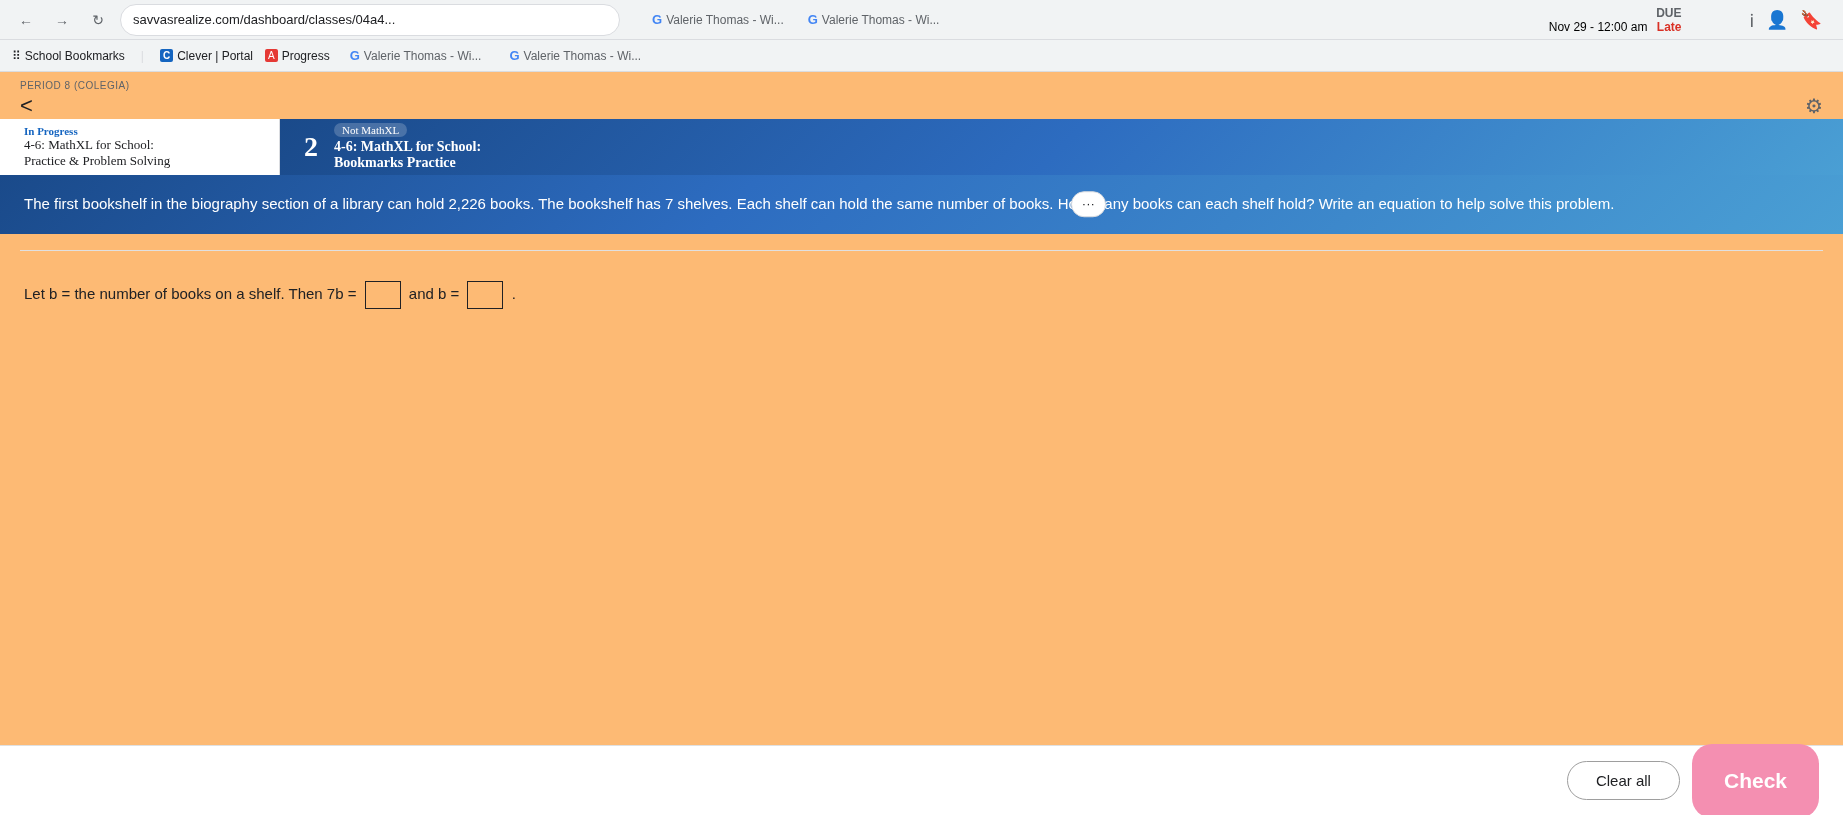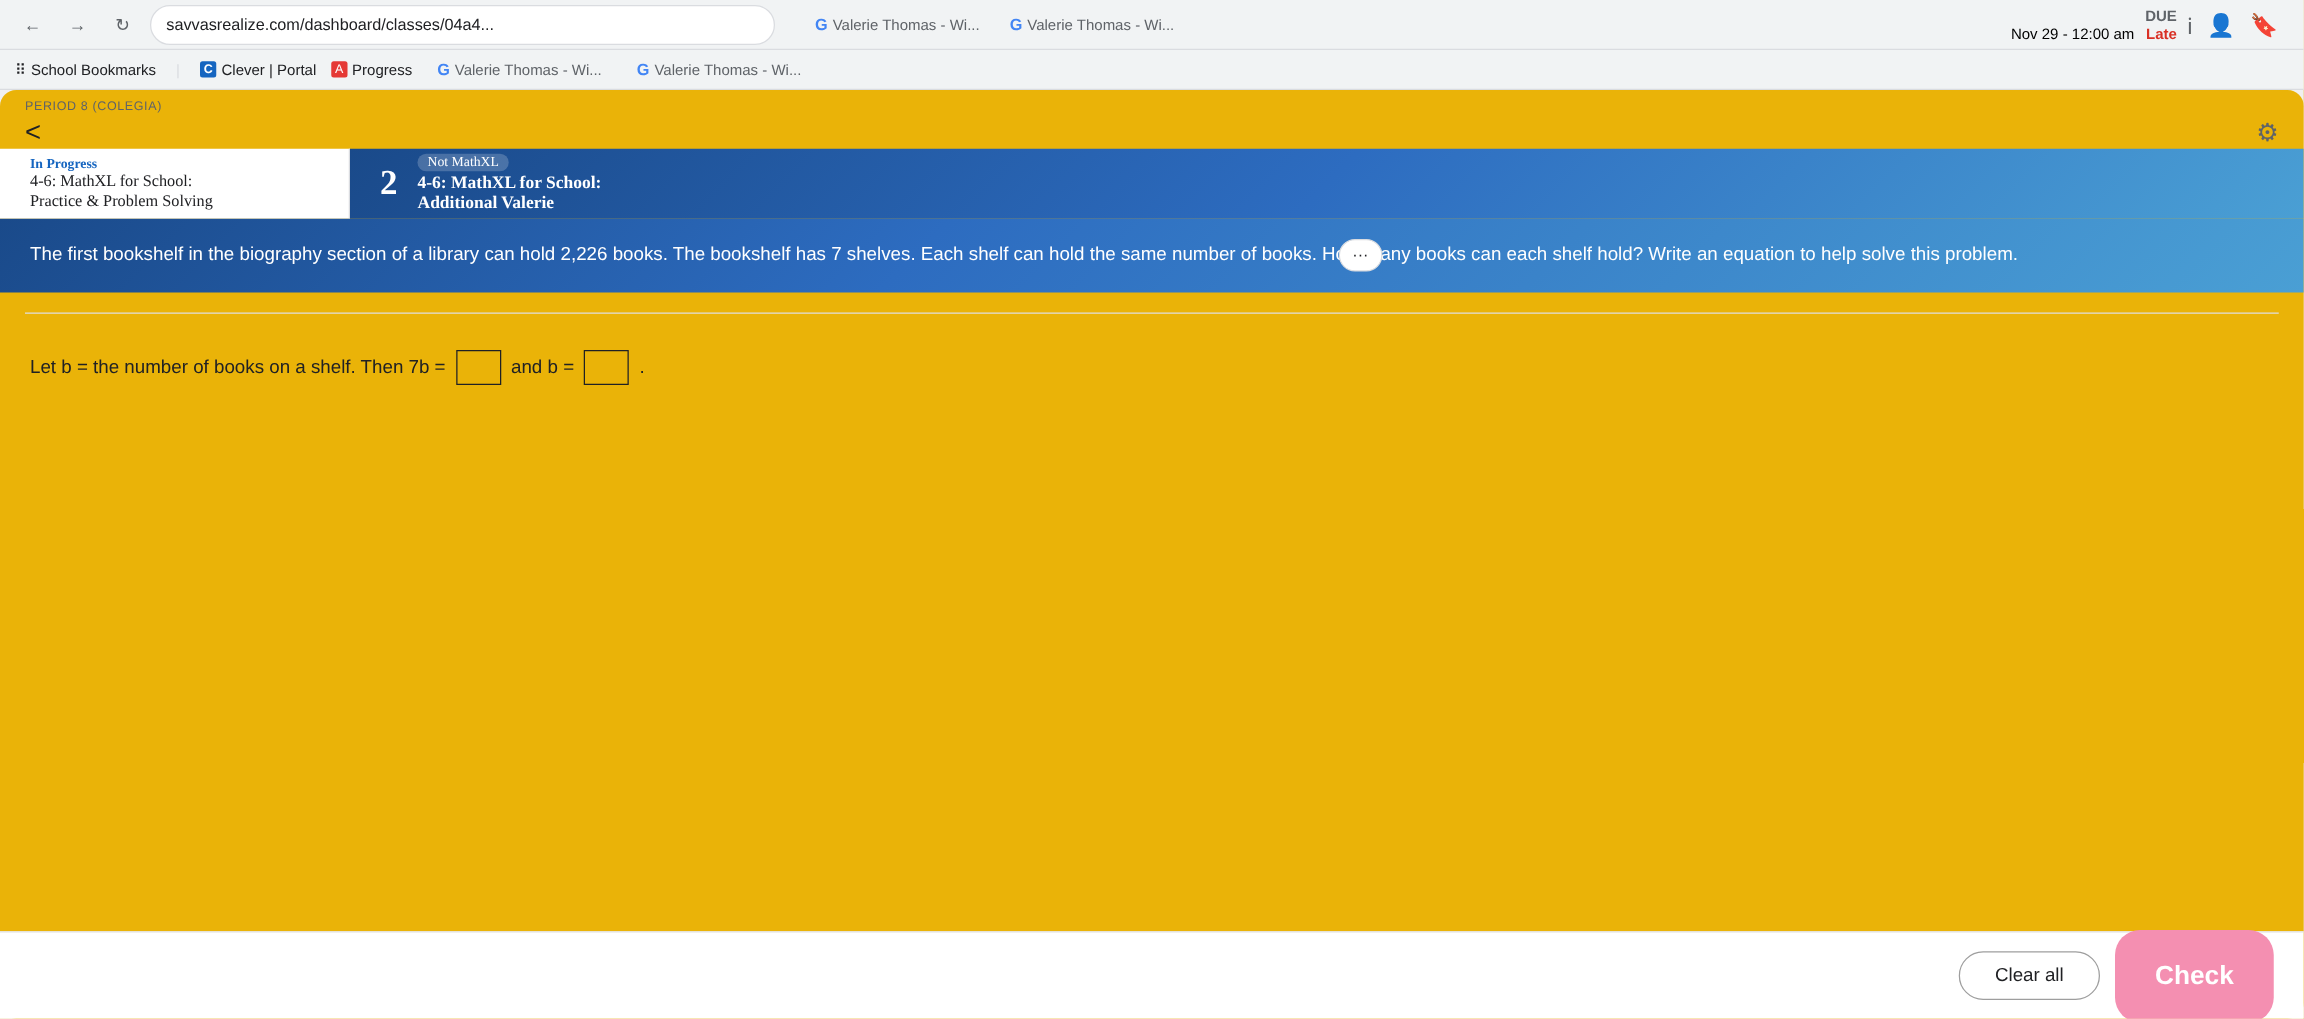--- a/index.html
+++ b/index.html
@@ -59,21 +59,21 @@
     .g-icon { color: #4285f4; font-weight: bold; font-size: 13px; }
     .clever-icon {
       background: #1565c0; color: white; font-size: 10px;
       padding: 1px 3px; border-radius: 2px; font-weight: bold;
     }
     .classes-icon { background: #e53935; color: white; font-size: 10px; padding: 1px 3px; border-radius: 2px; }
 
     
     .due-info {
       display: flex; flex-direction: column; align-items: flex-end;
-      margin-left: auto; 
+      margin-left: auto; margin-right: 60px;
       font-size: 12px;
     }
     .due-label { color: #5f6368; font-weight: bold; }
     .late-badge { color: #d93025; font-weight: bold; margin-left: 6px; }
 
     .top-icons {
       display: flex; align-items: center; gap: 12px; margin-right: 8px;
     }
     .top-icon { font-size: 18px; color: #5f6368; cursor: pointer; }
 
@@ -87,24 +87,23 @@
       font-size: 12px;
     }
     .bookmark-item {
       display: flex; align-items: center; gap: 4px;
       color: #202124; cursor: pointer; white-space: nowrap;
     }
     .bookmark-sep { color: #dadce0; margin: 0 4px; }
 
     
     .page-content {
-      background: #eab308;
+      background: #fdba74;
       min-height: 743px;
       position: relative;
-      border-radius: 13px;
     }
 
     
     .breadcrumb-area {
       padding: 8px 20px 0 20px;
     }
     .period-label {
       font-size: 10px;
       color: #5f6368;
       text-transform: uppercase;
@@ -320,21 +319,21 @@
           <span>4-6: MathXL for School:</span><br>
           <span>Practice &amp; Problem Solving</span>
         </div>
       </div>
     </div>
     <div class="tab-item tab-item-2">
       <span class="tab-number">2</span>
       <div class="tab-title-block">
         <span class="tab-not-started">Not MathXL</span>
         <span class="tab-main-title">4-6: MathXL for School:</span>
-        <span class="tab-main-title">Additional Valerie</span>
+        <span class="tab-main-title">Bookmarks Practice</span>
       </div>
     </div>
   </div>
 
   <div class="question-area">
 
     <div class="blue-band">
       <span>The first bookshelf in the biography section of a library can hold 2,226 books. The bookshelf has 7 shelves. Each shelf can hold the same number of books. How many books can each shelf hold? Write an equation to help solve this problem.</span>
       <span class="more-btn">···</span>
     </div>

